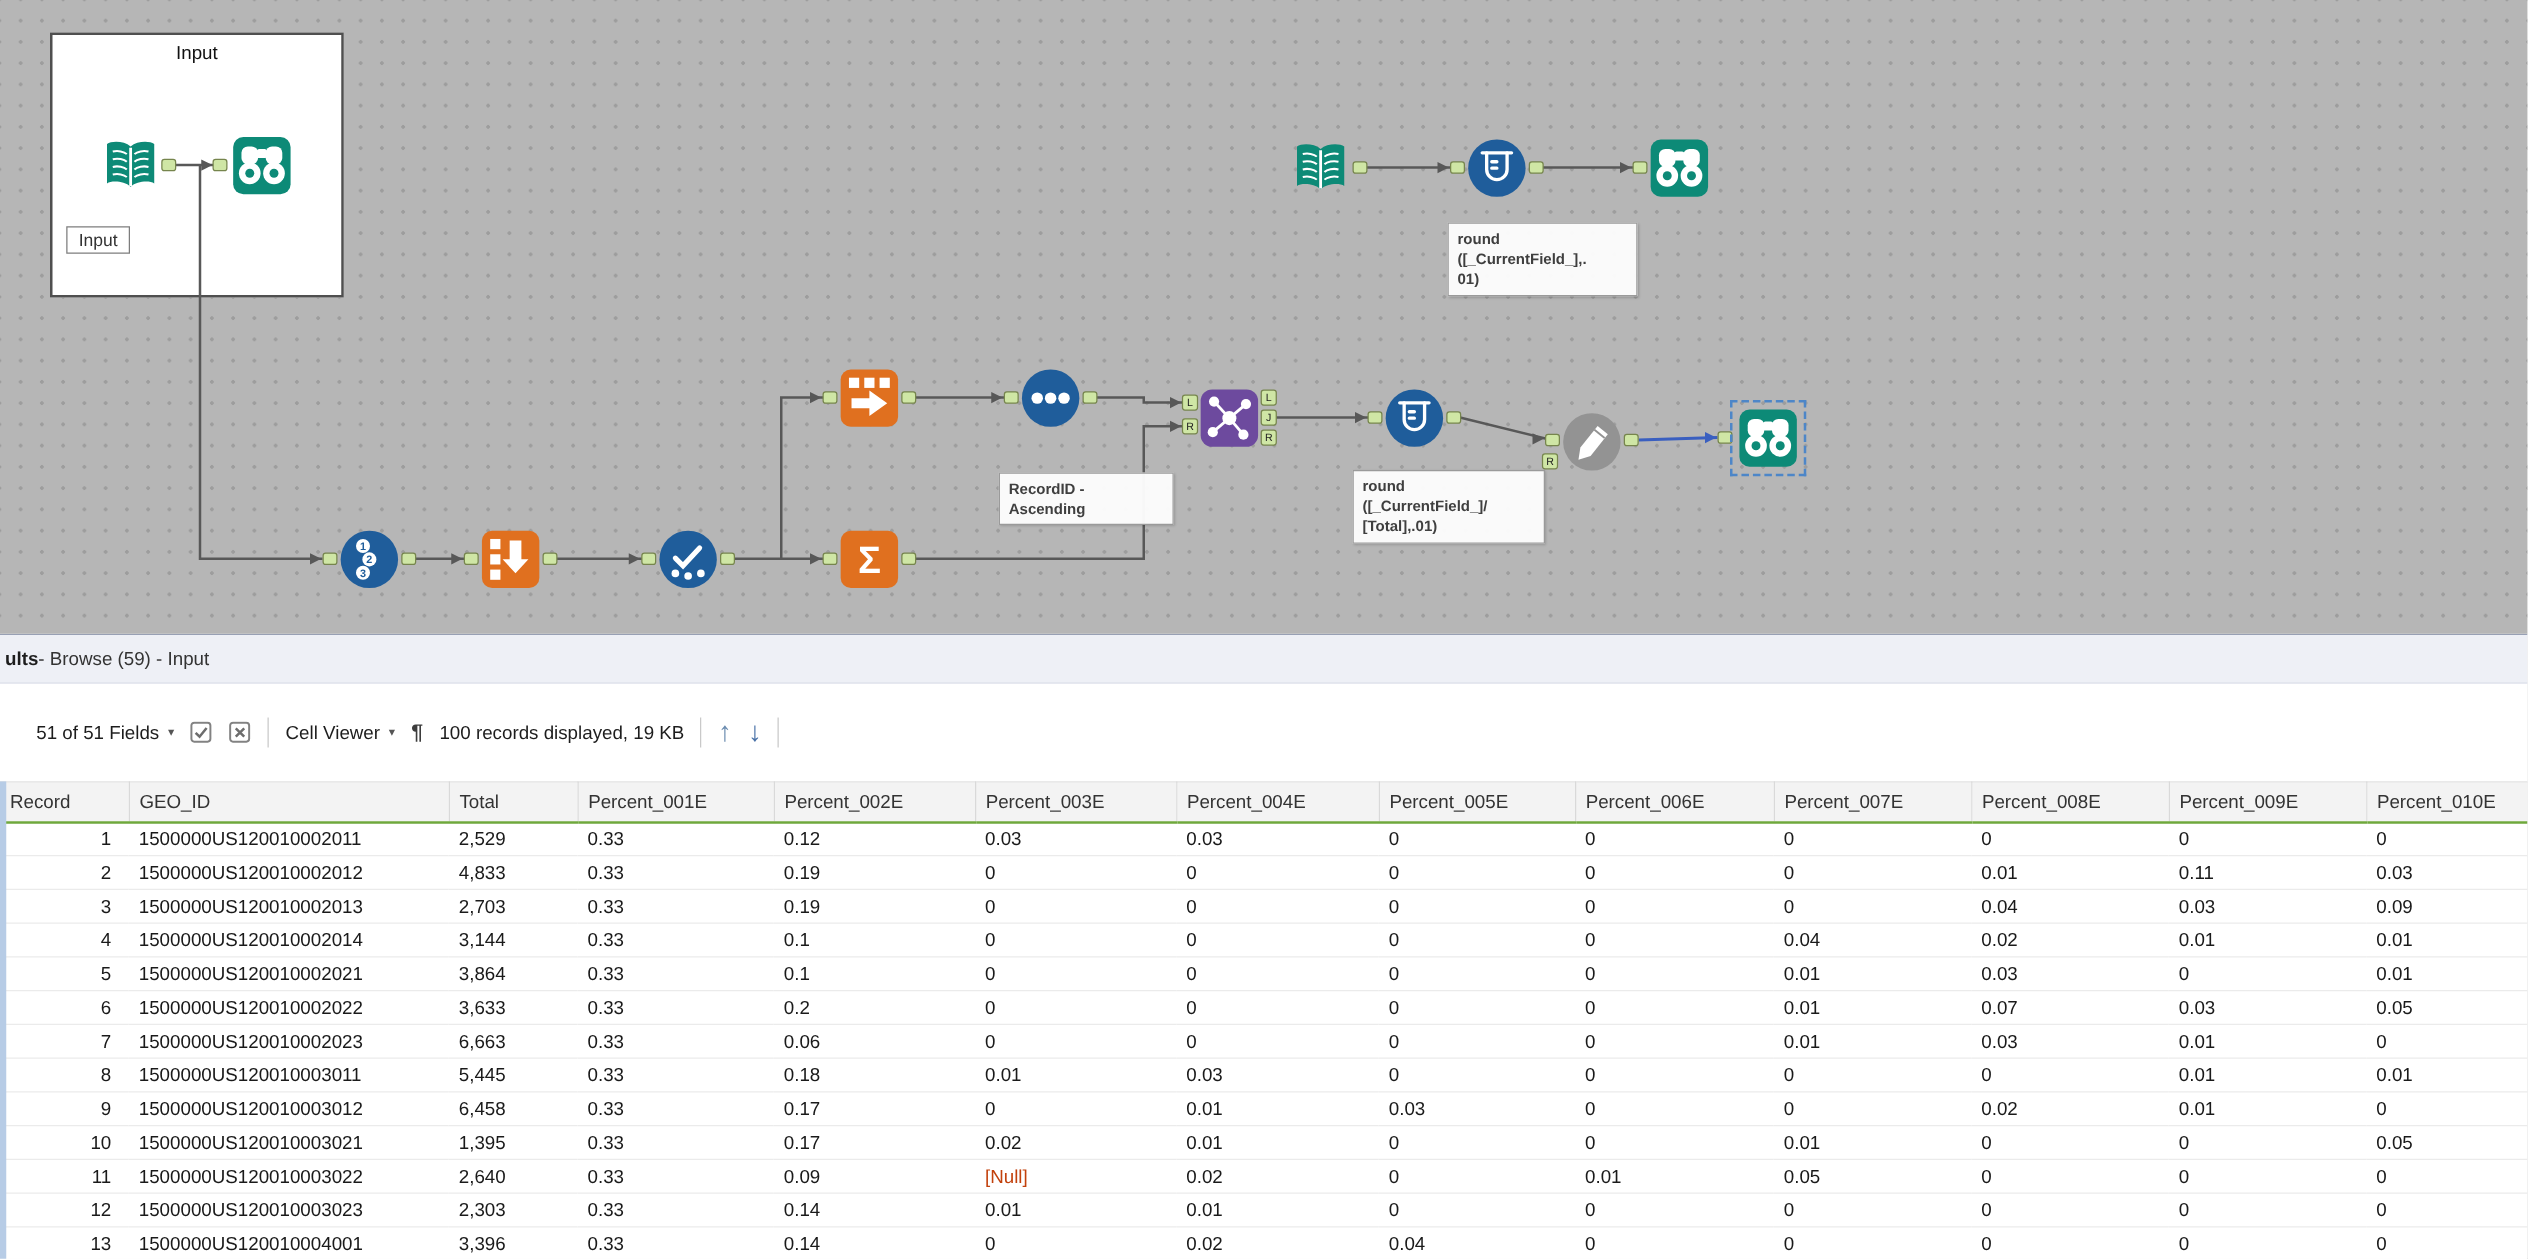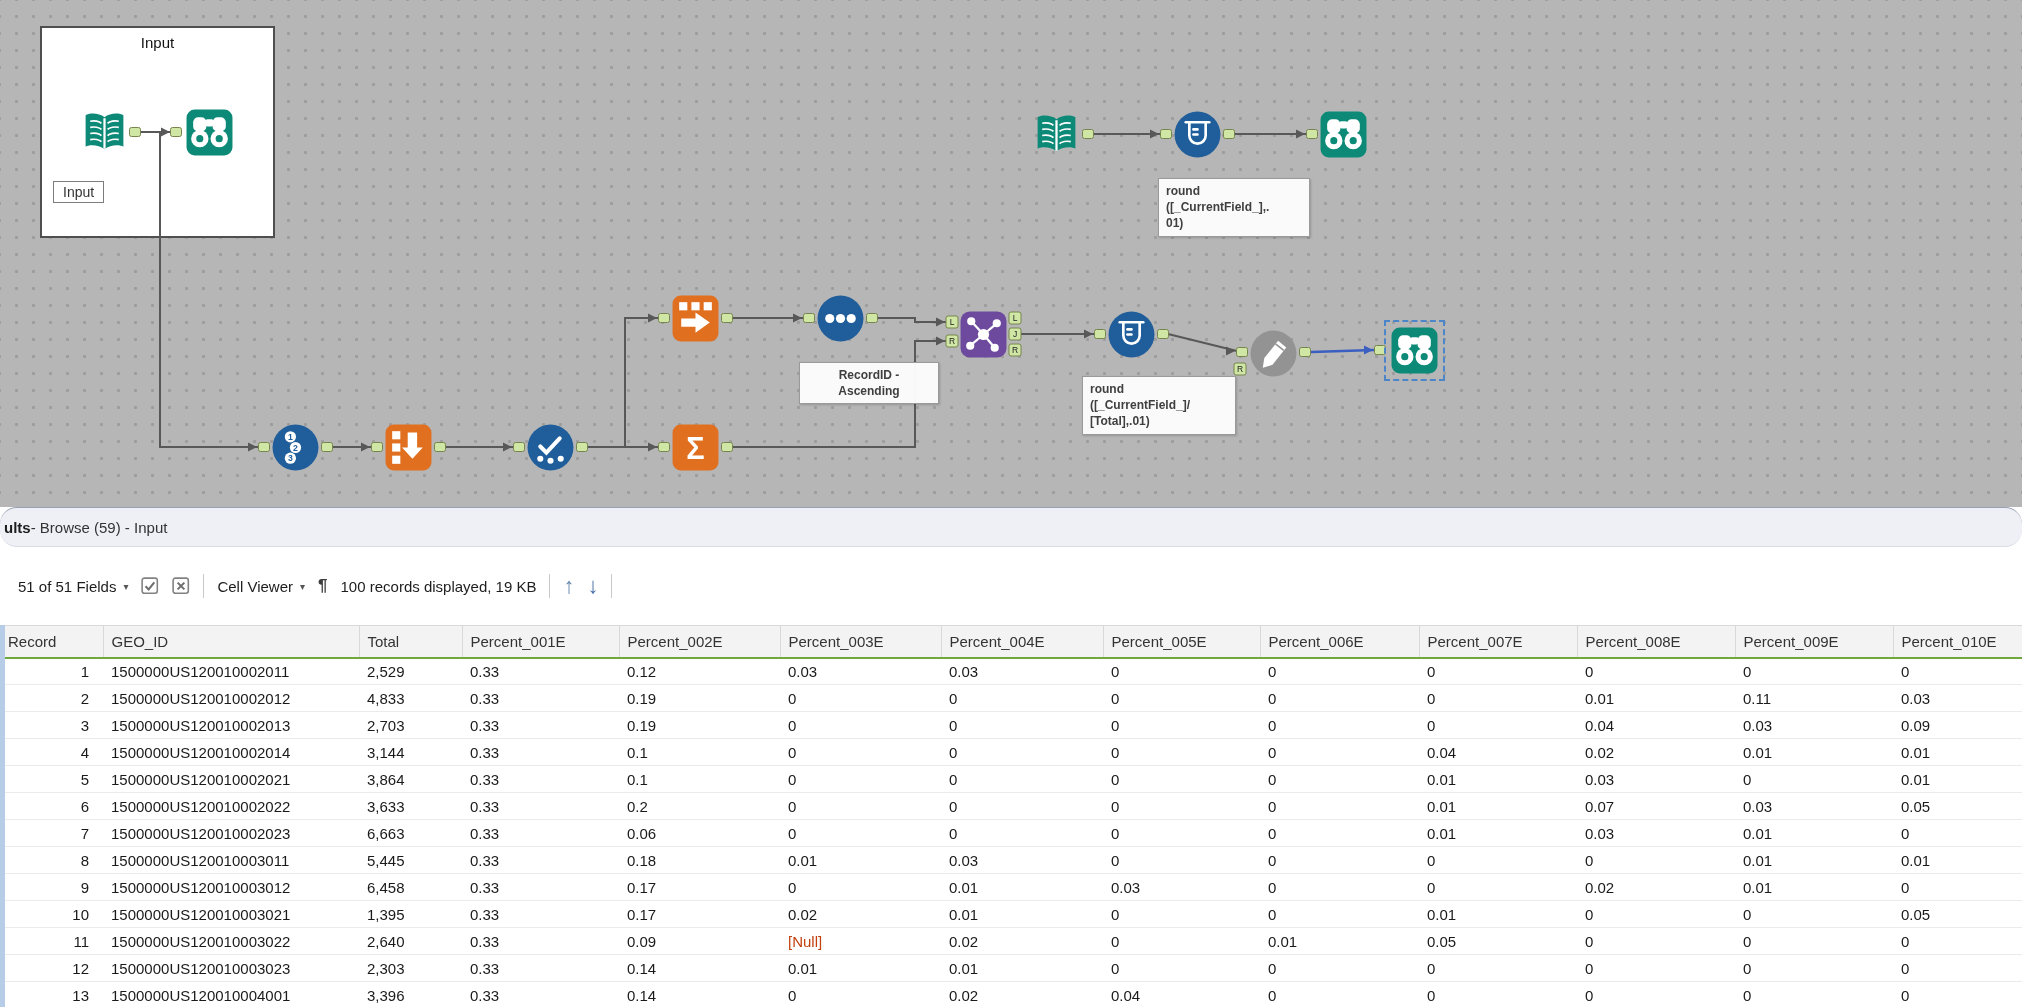--- a/index.html
+++ b/index.html
@@ -23,24 +23,24 @@
     color:#3f3f3f; line-height:1.35; white-space:pre-line;
     box-shadow:1px 1px 2px rgba(0,0,0,0.18); }
   .ghost-label { position:absolute; z-index:4; background:#fff; border:1px solid #7d7d7d;
     padding:2px 9px; font-size:14px; color:#333; }
   #canvas-svg text { font-family:"Liberation Sans", sans-serif; }
 
   
   .results { width:2022px; background:#fff; }
   .results-titlebar { height:40px; background:#eef0f6; border-top:1px solid #98a0b4;
     border-bottom:1px solid #d8dce6; display:flex; align-items:center;
-    padding-left:4px; font-size:15px; color:#333;border-radius:17px; }
+    padding-left:4px; font-size:15px; color:#333; }
   .results-titlebar .bold { font-weight:bold; color:#1d1d1d; }
   .results-toolbar { height:78px; display:flex; align-items:center; gap:13px;
-    padding-left:18px; font-size:15px; color:#1d1d1d; background:#fff; }
+    padding-left:29px; font-size:15px; color:#1d1d1d; background:#fff; }
   .tb-text { display:inline-flex; align-items:center; white-space:nowrap; }
   .caret { font-size:10px; color:#555; margin-left:7px; }
   .sep { width:1px; height:24px; background:#c9c9c9; }
   .tb-icon { display:inline-flex; align-items:center; justify-content:center; }
   .pilcrow { font-size:17px; font-weight:bold; color:#3d3d3d; }
   .arrow { font-size:22px; line-height:1; font-weight:bold; }
   .arrow.up { color:#6b8cb0; }
   .arrow.down { color:#4a72a8; }
 
   .table-wrap { position:relative; width:2022px; overflow:hidden; }
@@ -280,21 +280,21 @@
     <circle cx="14.5" cy="30" r="3.5" fill="#0d8a77"></circle>
           <circle cx="33.5" cy="30" r="3.5" fill="#0d8a77"></circle>
         </svg>
       </div>
     </div>
 
   <div class="ghost-label" style="left:53px; top:181px;">Input</div>
   <div class="annotation" style="left:1158px; top:178px; width:152px;">round
 ([_CurrentField_],.
 01)</div>
-  <div class="annotation" style="left:799px; top:362px; width:140px;text-align:center;">RecordID -
+  <div class="annotation" style="left:799px; top:378px; width:140px;">RecordID -
 Ascending</div>
   <div class="annotation" style="left:1082px; top:376px; width:154px;">round
 ([_CurrentField_]/
 [Total],.01)</div>
 </div>
 
 <div class="results">
   <div class="results-titlebar">
     <span class="bold">ults</span>
       <span> - Browse (59) - Input</span>

